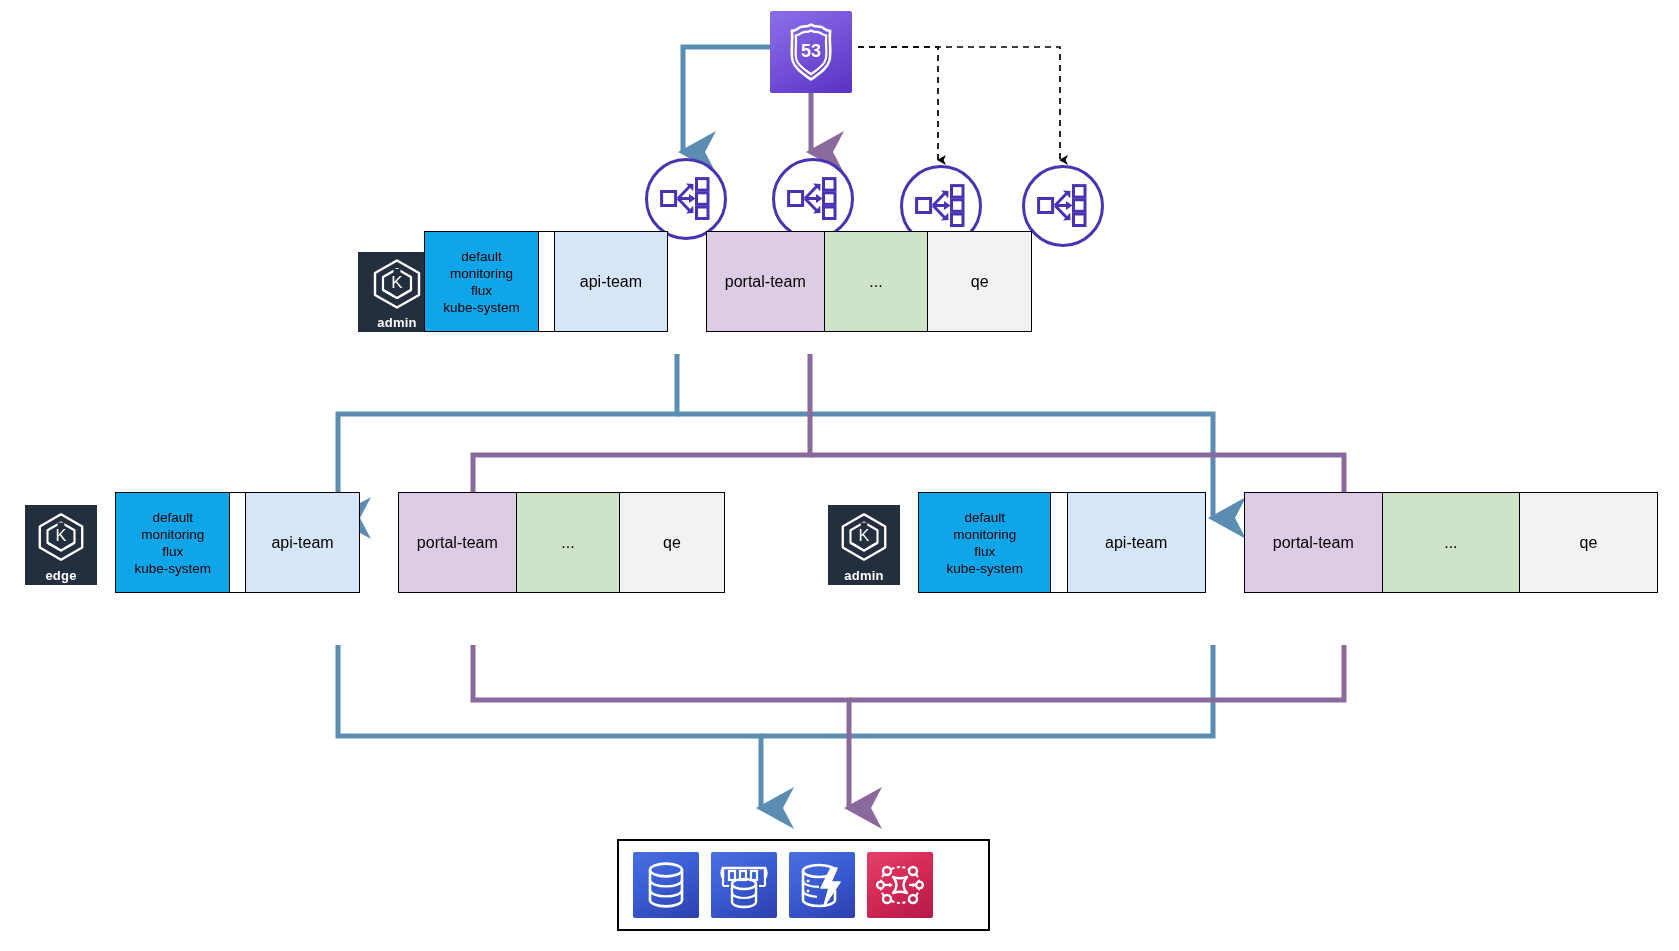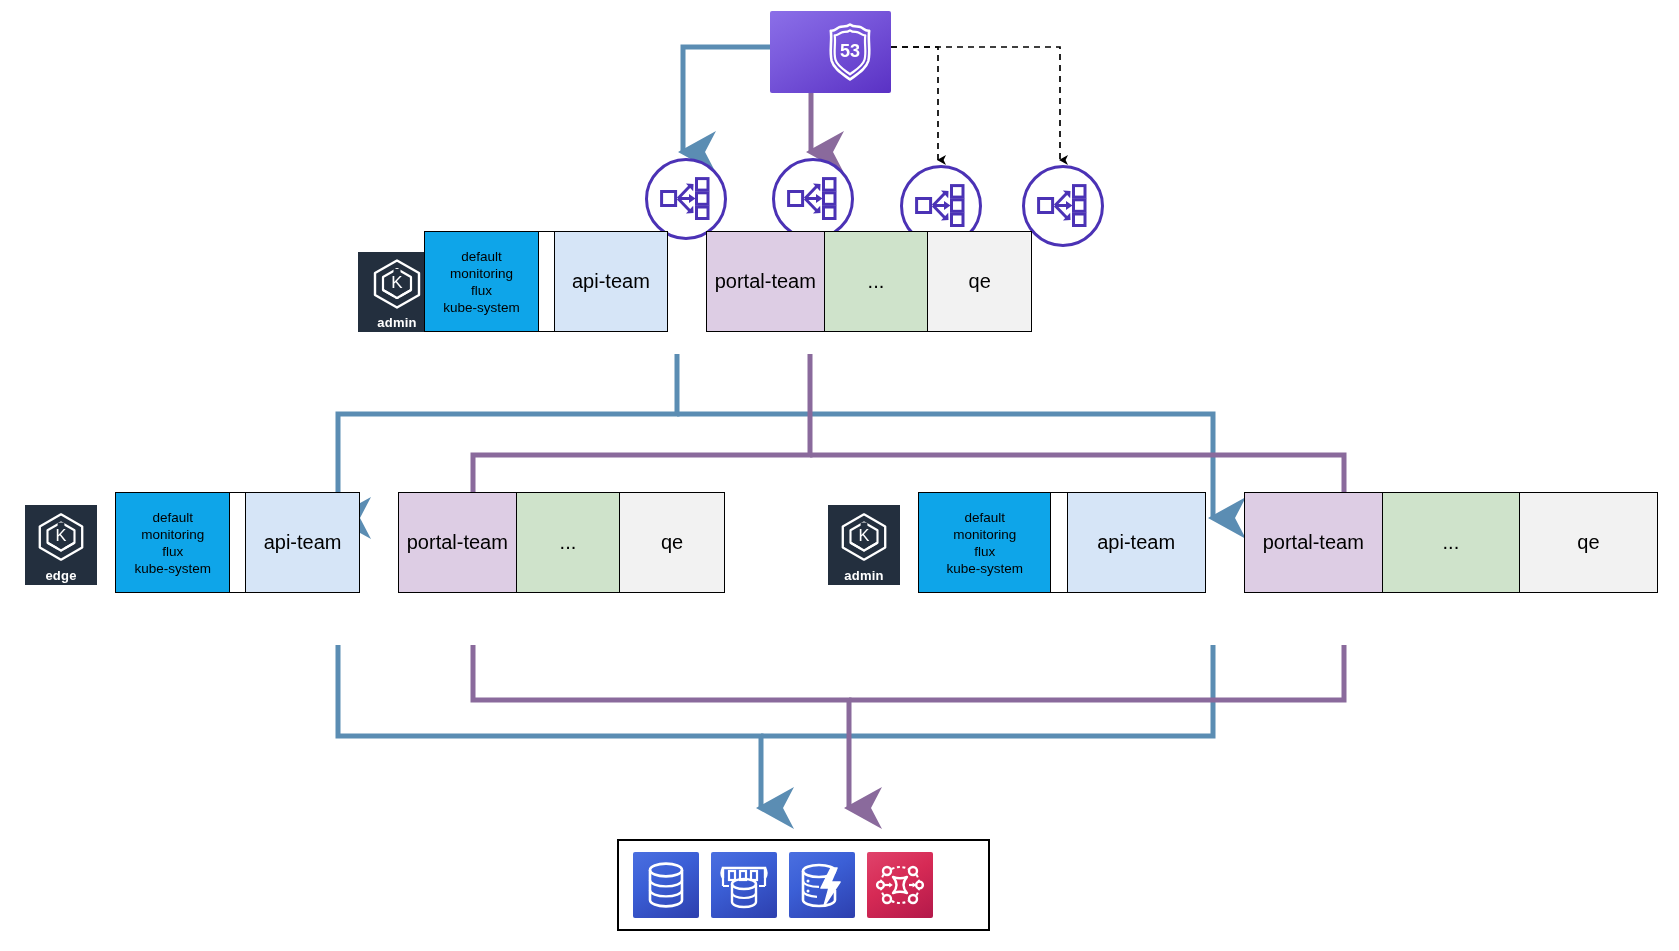--- a/index.html
+++ b/index.html
@@ -28,21 +28,21 @@
   .strip{position:absolute;display:flex;align-items:stretch;box-sizing:border-box;}
   .cell{box-sizing:border-box;border:1px solid #000;margin-left:-1px;
         display:flex;align-items:center;justify-content:center;text-align:center;}
   .cell:first-child{margin-left:0;}
   .ns{background:#0ea5e9;font-size:13.5px;line-height:17px;flex-direction:column;}
   .spacer{background:#fff;}
   .c-api{background:#d6e5f7;}
   .c-portal{background:#ddcde4;margin-left:38px;}
   .c-dots{background:#cfe3cb;}
   .c-qe{background:#f2f2f2;}
-  .cell .big{font-size:20px;}
+  .cell .big{font-size:16px;}
 
   
   .dstore{position:absolute;border:2px solid #000;background:#fff;
           display:flex;align-items:center;gap:12px;padding:12px 14px;box-sizing:border-box;}
   .dicon{width:66px;height:66px;border-radius:2px;display:flex;align-items:center;justify-content:center;}
   .d-blue{background:linear-gradient(150deg,#4a6fe0 0%,#3b5fd6 40%,#2d3fae 100%);}
   .d-red{background:linear-gradient(150deg,#e0436b 0%,#d62a55 45%,#b3194a 100%);}
 </style>
 </head>
 <body>
@@ -89,21 +89,21 @@
       <path d="M338,645 L338,736 L761,736 L761,808" fill="none" stroke="#5b8db3" stroke-width="5" marker-end="url(#ah-blue)"></path>
       <path d="M1213,645 L1213,736 L761,736" fill="none" stroke="#5b8db3" stroke-width="5"></path>
     </g>
 
     <g>
       <path d="M473,645 L473,700 L849,700 L849,808" fill="none" stroke="#8a6a9c" stroke-width="5" marker-end="url(#ah-purple)"></path>
       <path d="M1344,645 L1344,700 L849,700" fill="none" stroke="#8a6a9c" stroke-width="5"></path>
     </g>
   </svg>
 
-  <div class="r53" style="left:770px;top:11px;padding-left:39px;">
+  <div class="r53" style="left:770px;top:11px;">
     <svg width="58" height="62" viewBox="0 0 58 62">
       <path d="M29 3.5c-4 3.4-7.6 1.2-10.6 2.6-3.2 1.5-4.6 4.3-8.6 3.6
                1.5 10-1.6 20.5.9 30.3C13 48.2 22.4 53.5 29 58.5
                35.6 53.5 45 48.2 47.3 40c2.5-9.8-.6-20.3.9-30.3
                -4 .7-5.4-2.1-8.6-3.6C36.6 4.7 33 6.9 29 3.5Z" fill="none" stroke="#fff" stroke-width="2.6" stroke-linejoin="round"></path>
       <path d="M29 9.3c-3.2 2.7-6 1-8.4 2.1-2.5 1.2-3.7 3.4-6.9 2.9
                1.2 8-1.3 16.4.7 24.2 1.8 6.6 9.4 10.8 14.6 14.8
                5.2-4 12.8-8.2 14.6-14.8 2-7.8-.5-16.2.7-24.2
                -3.2.5-4.4-1.7-6.9-2.9C35 10.3 32.2 12 29 9.3Z" fill="none" stroke="#fff" stroke-width="2.2" stroke-linejoin="round"></path>
       <text x="29" y="36" text-anchor="middle" font-family="'Liberation Sans',sans-serif" font-size="18" font-weight="bold" fill="#fff">53</text>

